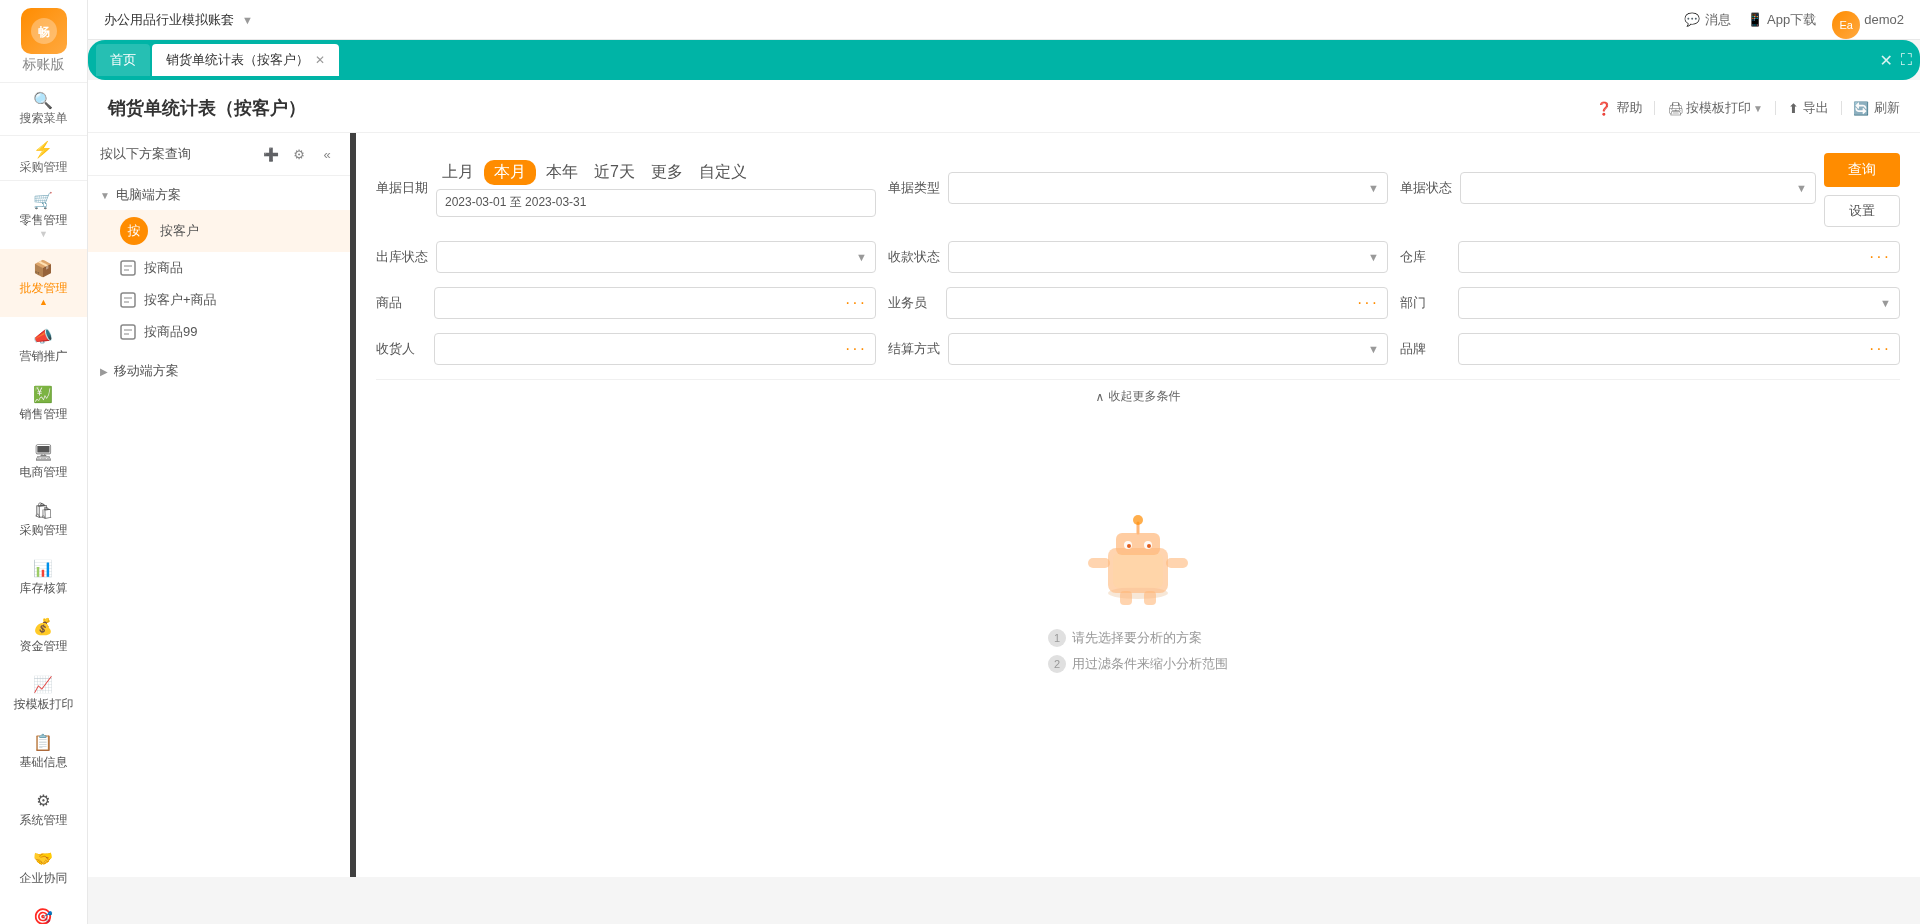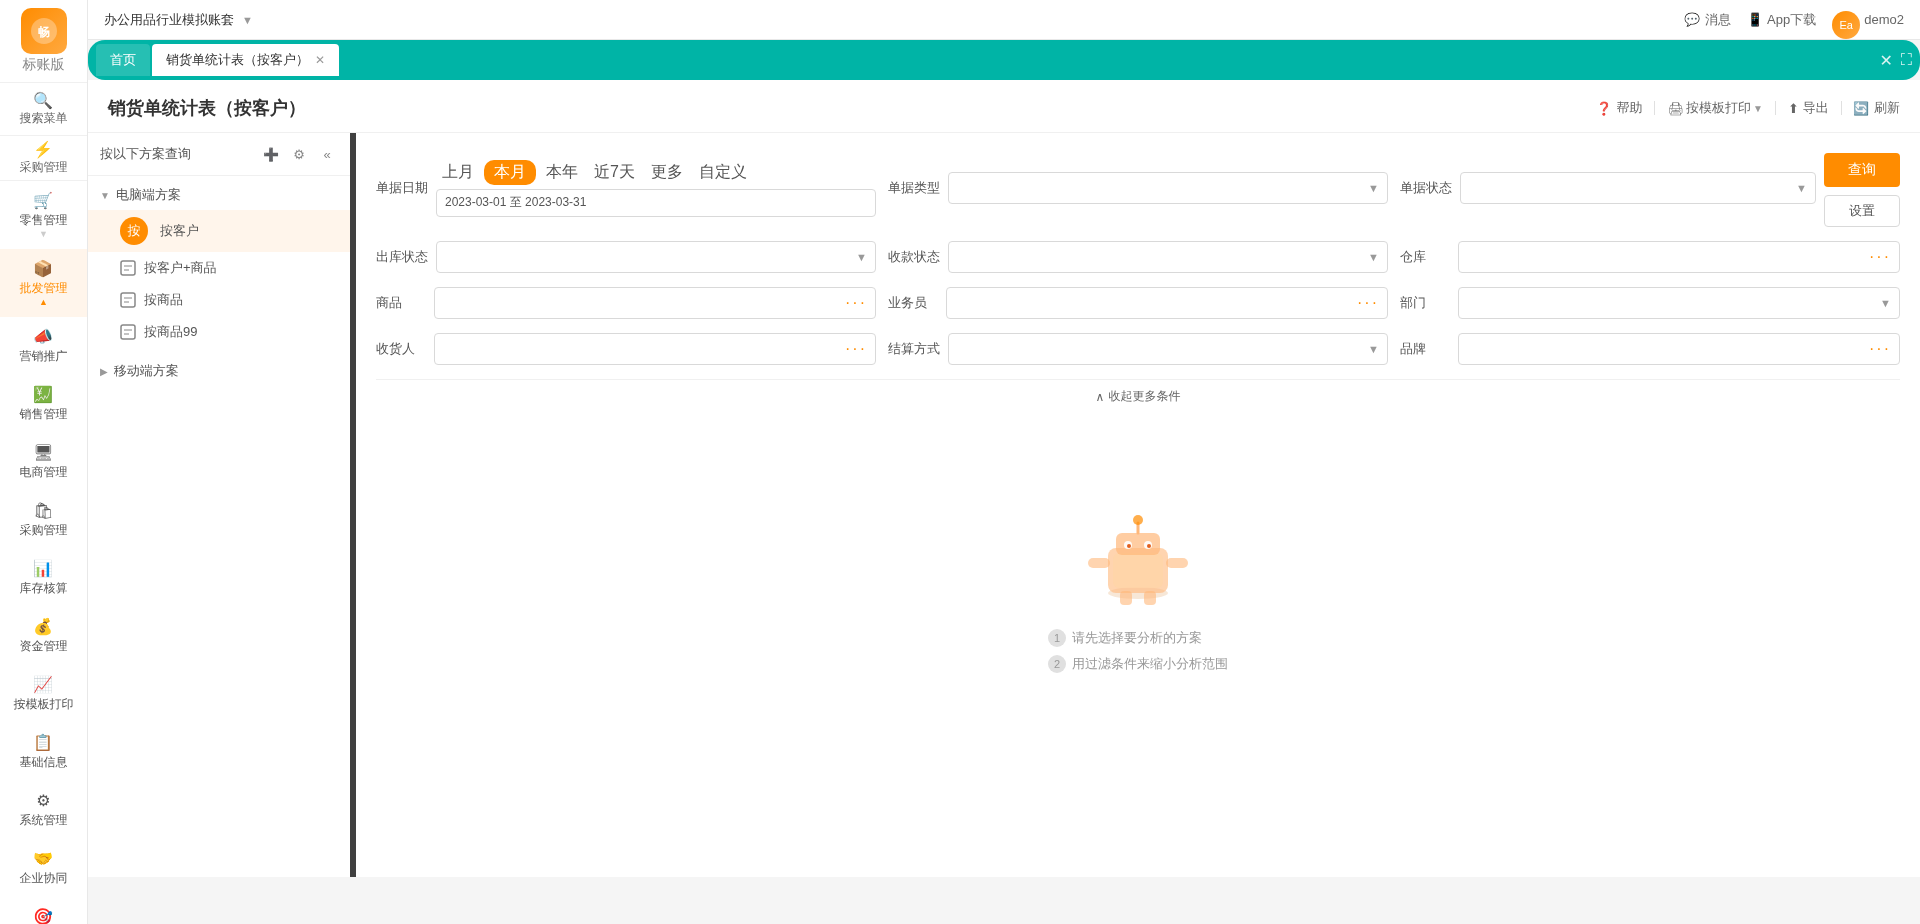--- a/index.html
+++ b/index.html
@@ -280,32 +280,32 @@
               </div>
 
               <div class="scheme-item">
                 <div class="scheme-item-icon">
                   <svg width="16" height="16" viewBox="0 0 16 16">
                       <rect x="1" y="1" width="14" height="14" rx="2" fill="none" stroke="#888" stroke-width="1.5"></rect>
                       <line x1="4" y1="6" x2="12" y2="6" stroke="#888" stroke-width="1"></line>
                       <line x1="4" y1="10" x2="9" y2="10" stroke="#888" stroke-width="1"></line>
                     </svg>
                 </div>
-                <span class="scheme-item-label">按客户+商品</span>
+                <span class="scheme-item-label">按商品</span>
               </div>
 
               <div class="scheme-item">
                 <div class="scheme-item-icon">
                   <svg width="16" height="16" viewBox="0 0 16 16">
                       <rect x="1" y="1" width="14" height="14" rx="2" fill="none" stroke="#888" stroke-width="1.5"></rect>
                       <line x1="4" y1="6" x2="12" y2="6" stroke="#888" stroke-width="1"></line>
                       <line x1="4" y1="10" x2="9" y2="10" stroke="#888" stroke-width="1"></line>
                     </svg>
                 </div>
-                <span class="scheme-item-label">按商品</span>
+                <span class="scheme-item-label">按客户+商品</span>
               </div>
 
               <div class="scheme-item">
                 <div class="scheme-item-icon">
                   <svg width="16" height="16" viewBox="0 0 16 16">
                       <rect x="1" y="1" width="14" height="14" rx="2" fill="none" stroke="#888" stroke-width="1.5"></rect>
                       <line x1="4" y1="6" x2="12" y2="6" stroke="#888" stroke-width="1"></line>
                       <line x1="4" y1="10" x2="9" y2="10" stroke="#888" stroke-width="1"></line>
                     </svg>
                 </div>

